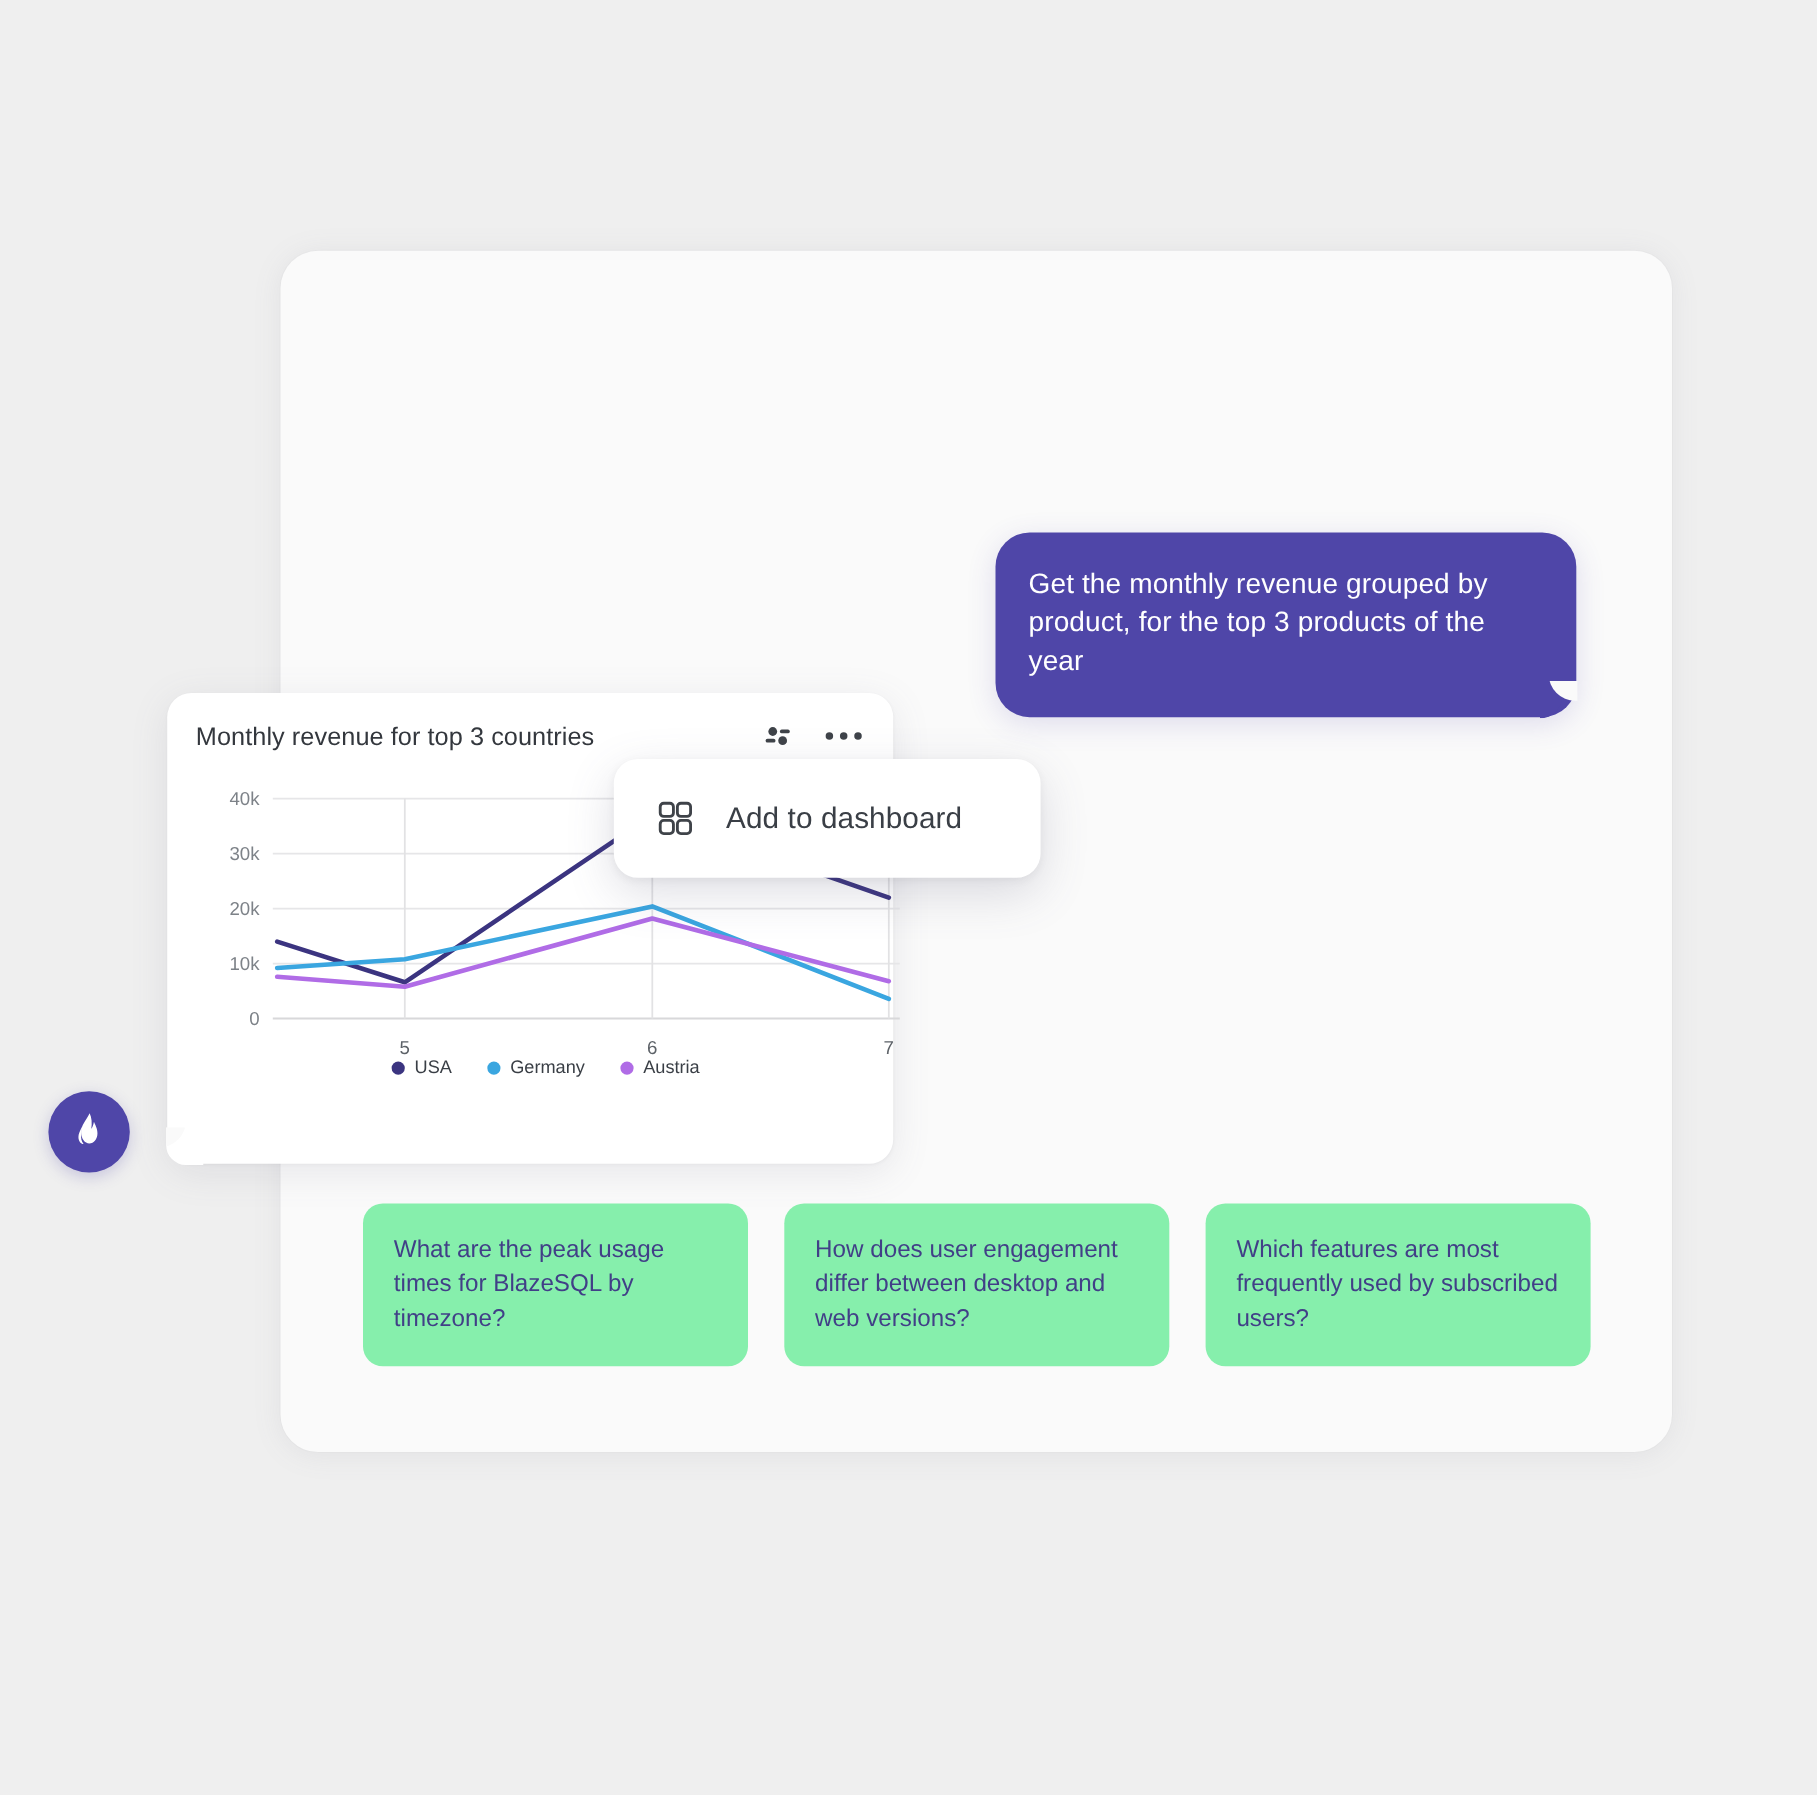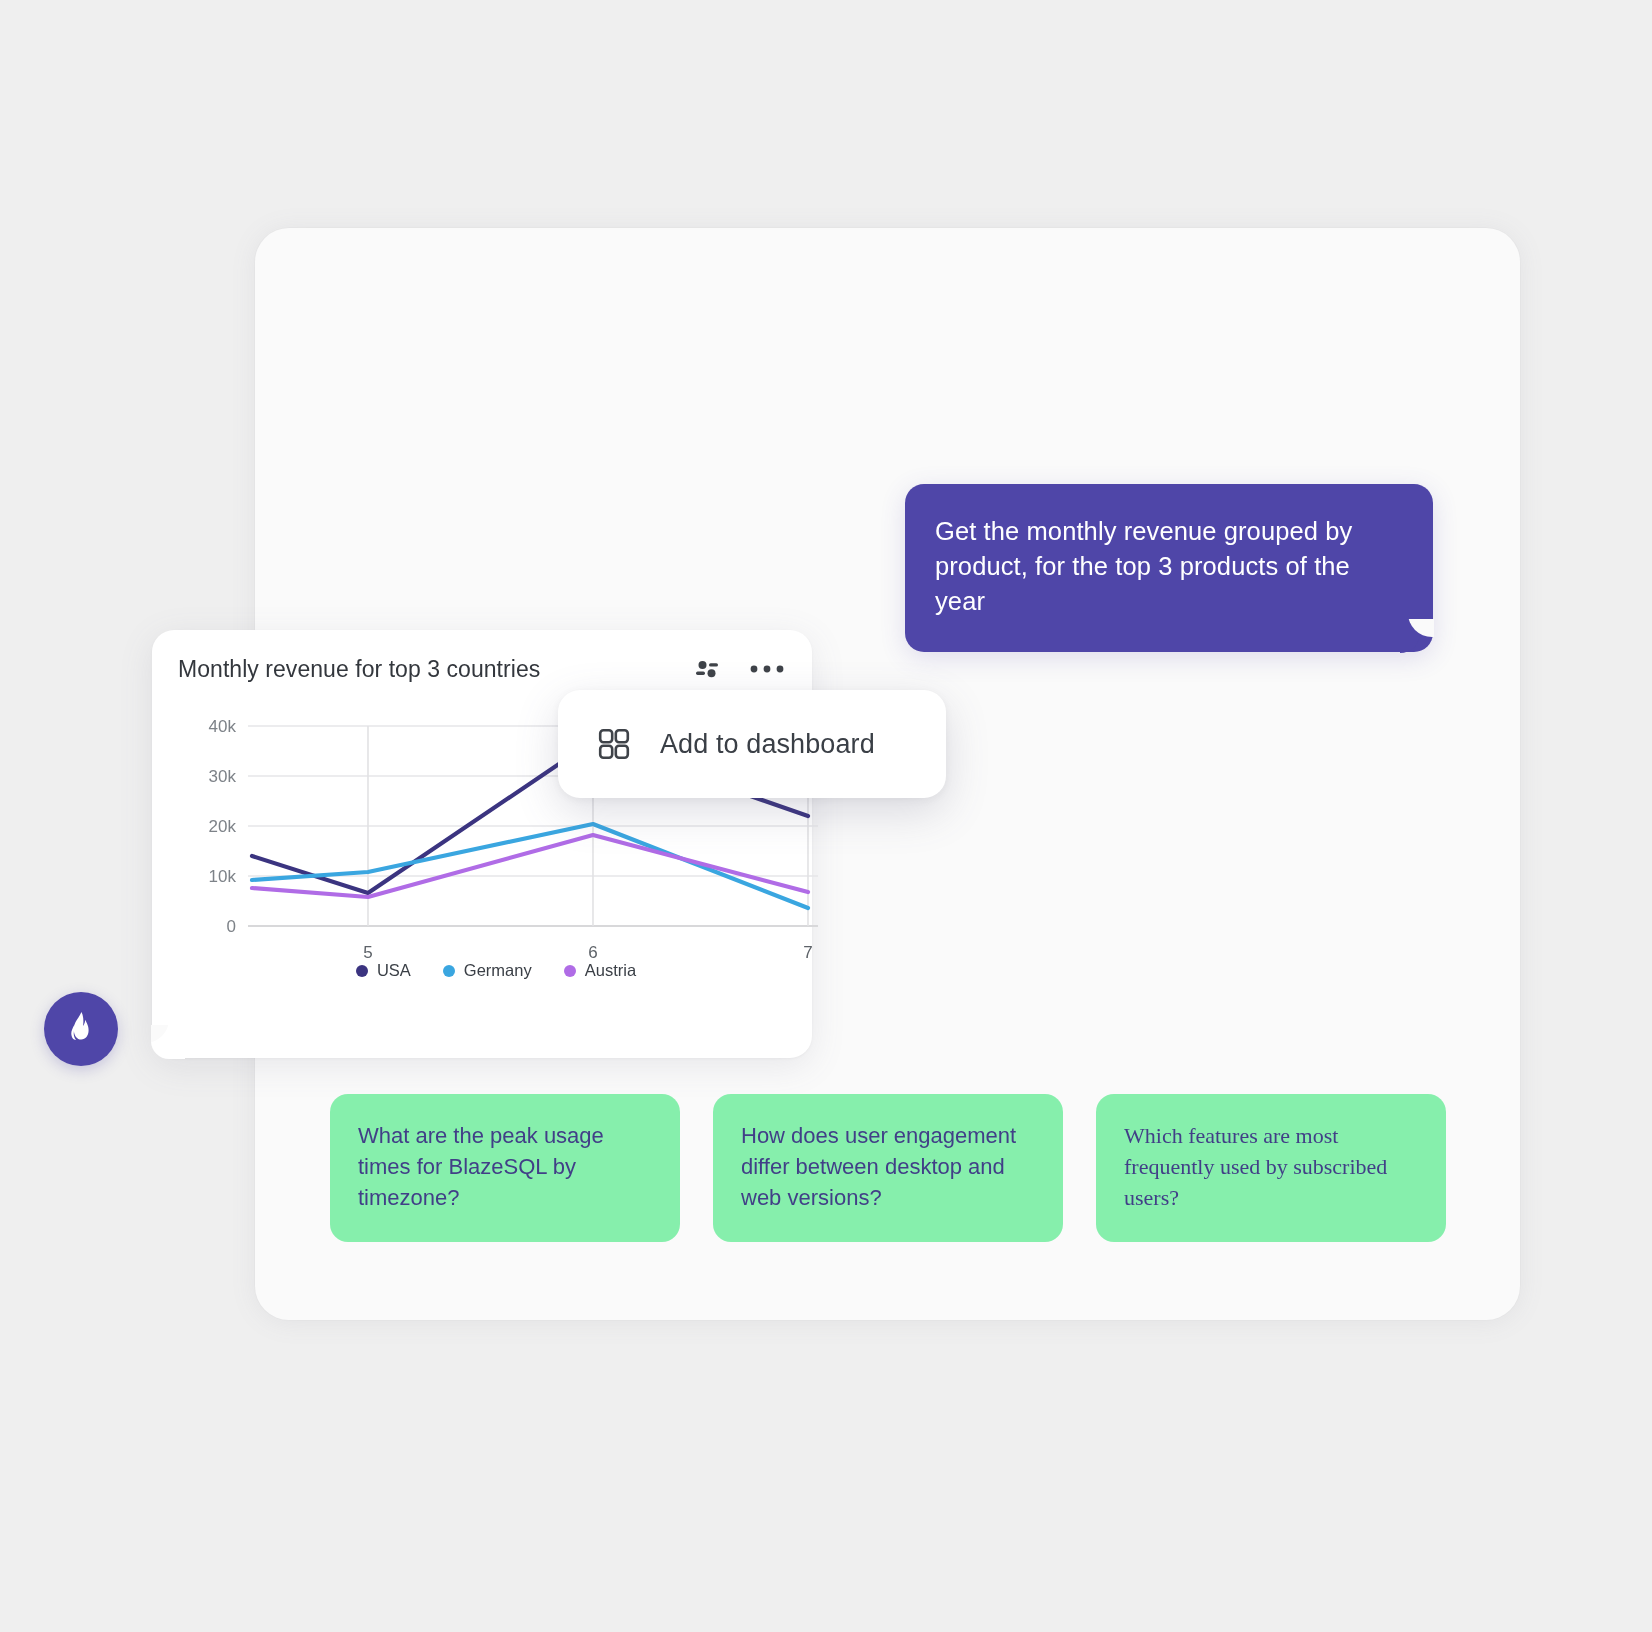--- a/index.html
+++ b/index.html
@@ -19,21 +19,21 @@
     border-radius:34px;
     box-shadow:0 2px 26px rgba(120,120,140,.10),
                0 0 0 1px rgba(0,0,0,.015);
   }
 
   
   .user-bubble{
     position:absolute;left:905px;top:484px;
     width:528px;
     background:#4f46a8;
-    border-radius:19px;
+    border-radius:31px;
     padding:30px 34px 32px 30px;
     box-sizing:border-box;
     box-shadow:0 6px 26px rgba(79,70,168,.16);
   }
   .user-bubble-text{
     color:#ffffff;
     font-size:25.5px;
     line-height:1.38;
     letter-spacing:.1px;
     white-space:pre-line;
@@ -154,21 +154,21 @@
     border-radius:18px;
     padding:26px 28px 28px 28px;
     box-sizing:border-box;
     color:#413f87;
     font-size:22px;
     line-height:1.42;
     cursor:pointer;
   }
   .chip-1{width:350px;}
   .chip-2{width:350px;}
-  .chip-3{width:350px;font-family:Liberation Serif, serif;}
+  .chip-3{width:350px;}
 </style>
 </head>
 <body>
 
 <div class="app-panel"></div>
 
 <div class="user-bubble">
   <div class="user-bubble-text">Get the monthly revenue grouped by product, for the top 3 products of the year</div>
   <div class="user-bubble-tail"></div>
 </div>

